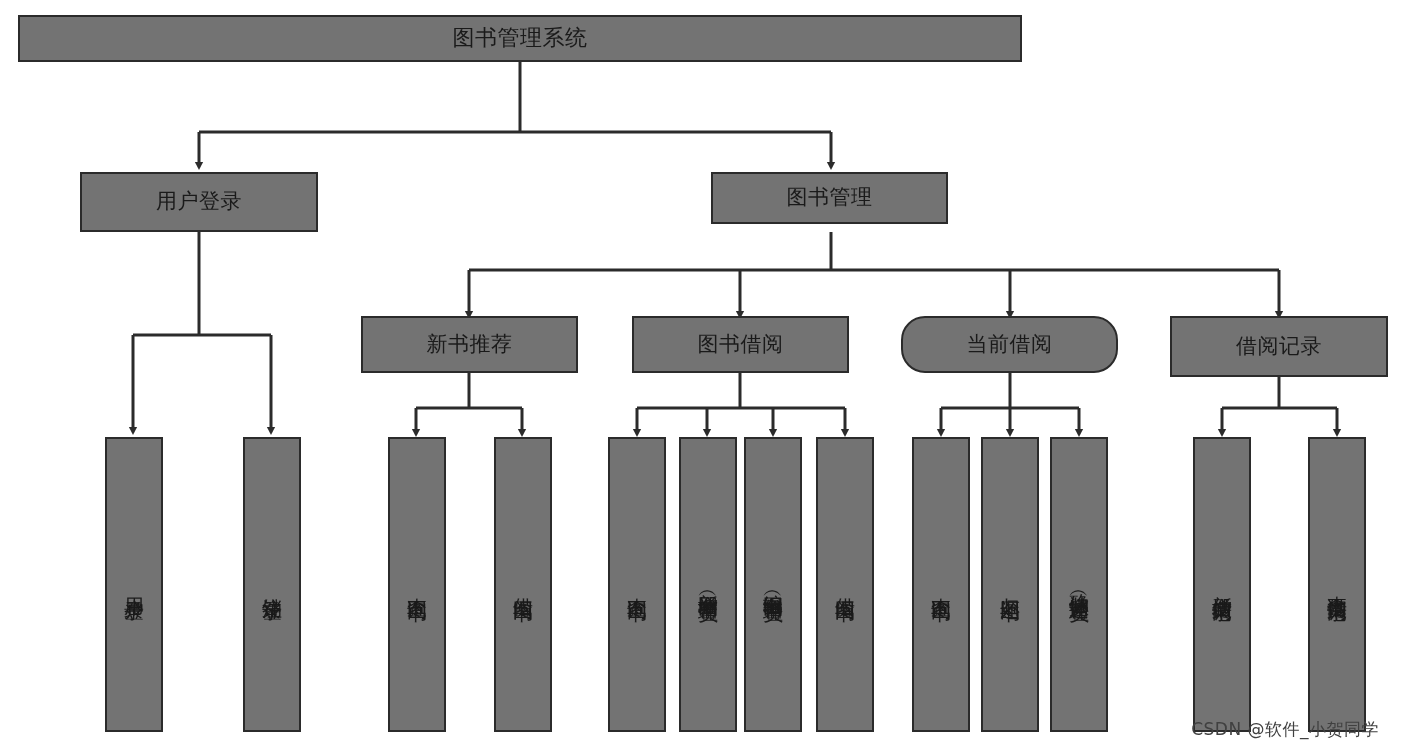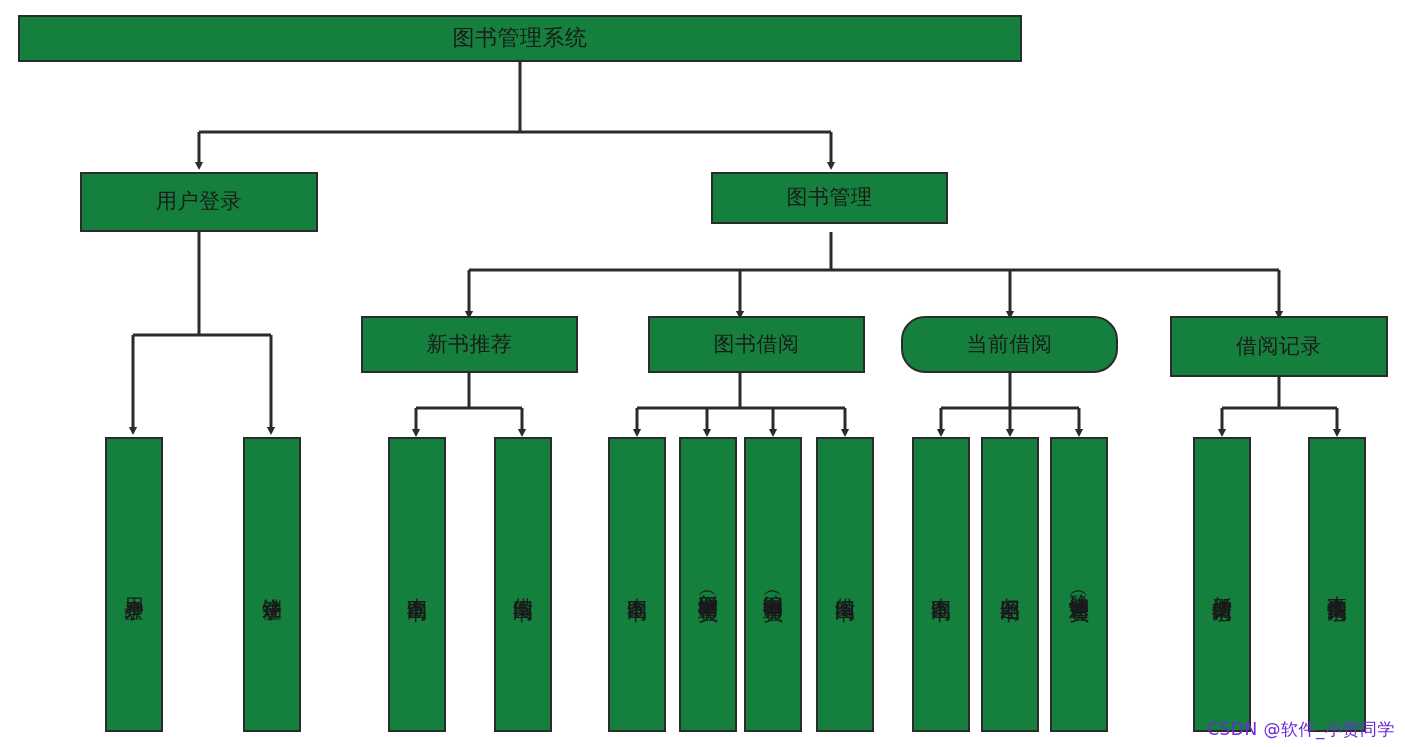--- a/index.html
+++ b/index.html
@@ -21,21 +21,21 @@
     position: absolute;
     left: 0;
     top: 0;
     width: 1405px;
     height: 747px;
     pointer-events: none;
   }
   .node {
     position: absolute;
     box-sizing: border-box;
-    background: #15803d;
+    background: #737373;
     border: 2px solid #2b2b2b;
     display: flex;
     align-items: center;
     justify-content: center;
     color: #1a1a1a;
   }
   .node .lbl {
     display: block;
     text-align: center;
     line-height: 1.12;
@@ -56,24 +56,24 @@
   .node.v .lbl {
     writing-mode: vertical-rl;
     text-orientation: upright;
     font-size: 20px;
     line-height: 1.06;
     letter-spacing: 1.5px;
     white-space: nowrap;
   }
   #watermark {
     position: absolute;
-    right: 10px;
+    right: 26px;
     bottom: 6px;
     font-size: 17px;
-    color: #6d28d9;
+    color: #404040;
     letter-spacing: 0.5px;
     white-space: nowrap;
     z-index: 5;
   }
 </style>
 </head>
 <body>
 
 <div id="canvas">
 
@@ -134,21 +134,21 @@
   <div class="node h" style="left:80px; top:172px; width:238px; height:60px;">
     <span class="lbl">用户登录</span>
   </div>
   <div class="node h" style="left:711px; top:172px; width:237px; height:52px;">
     <span class="lbl">图书管理</span>
   </div>
 
   <div class="node h" style="left:361px; top:316px; width:217px; height:57px;">
     <span class="lbl">新书推荐</span>
   </div>
-  <div class="node h" style="left:632px; top:316px; width:217px; height:57px;margin-left:16px;">
+  <div class="node h" style="left:632px; top:316px; width:217px; height:57px;">
     <span class="lbl">图书借阅</span>
   </div>
   <div class="node h" style="left:901px; top:316px; width:217px; height:57px;border-radius:24px;">
     <span class="lbl">当前借阅</span>
   </div>
   <div class="node h" style="left:1170px; top:316px; width:218px; height:61px;">
     <span class="lbl">借阅记录</span>
   </div>
 
   <div class="node v" style="left:105px; top:437px; width:58px; height:295px;">

